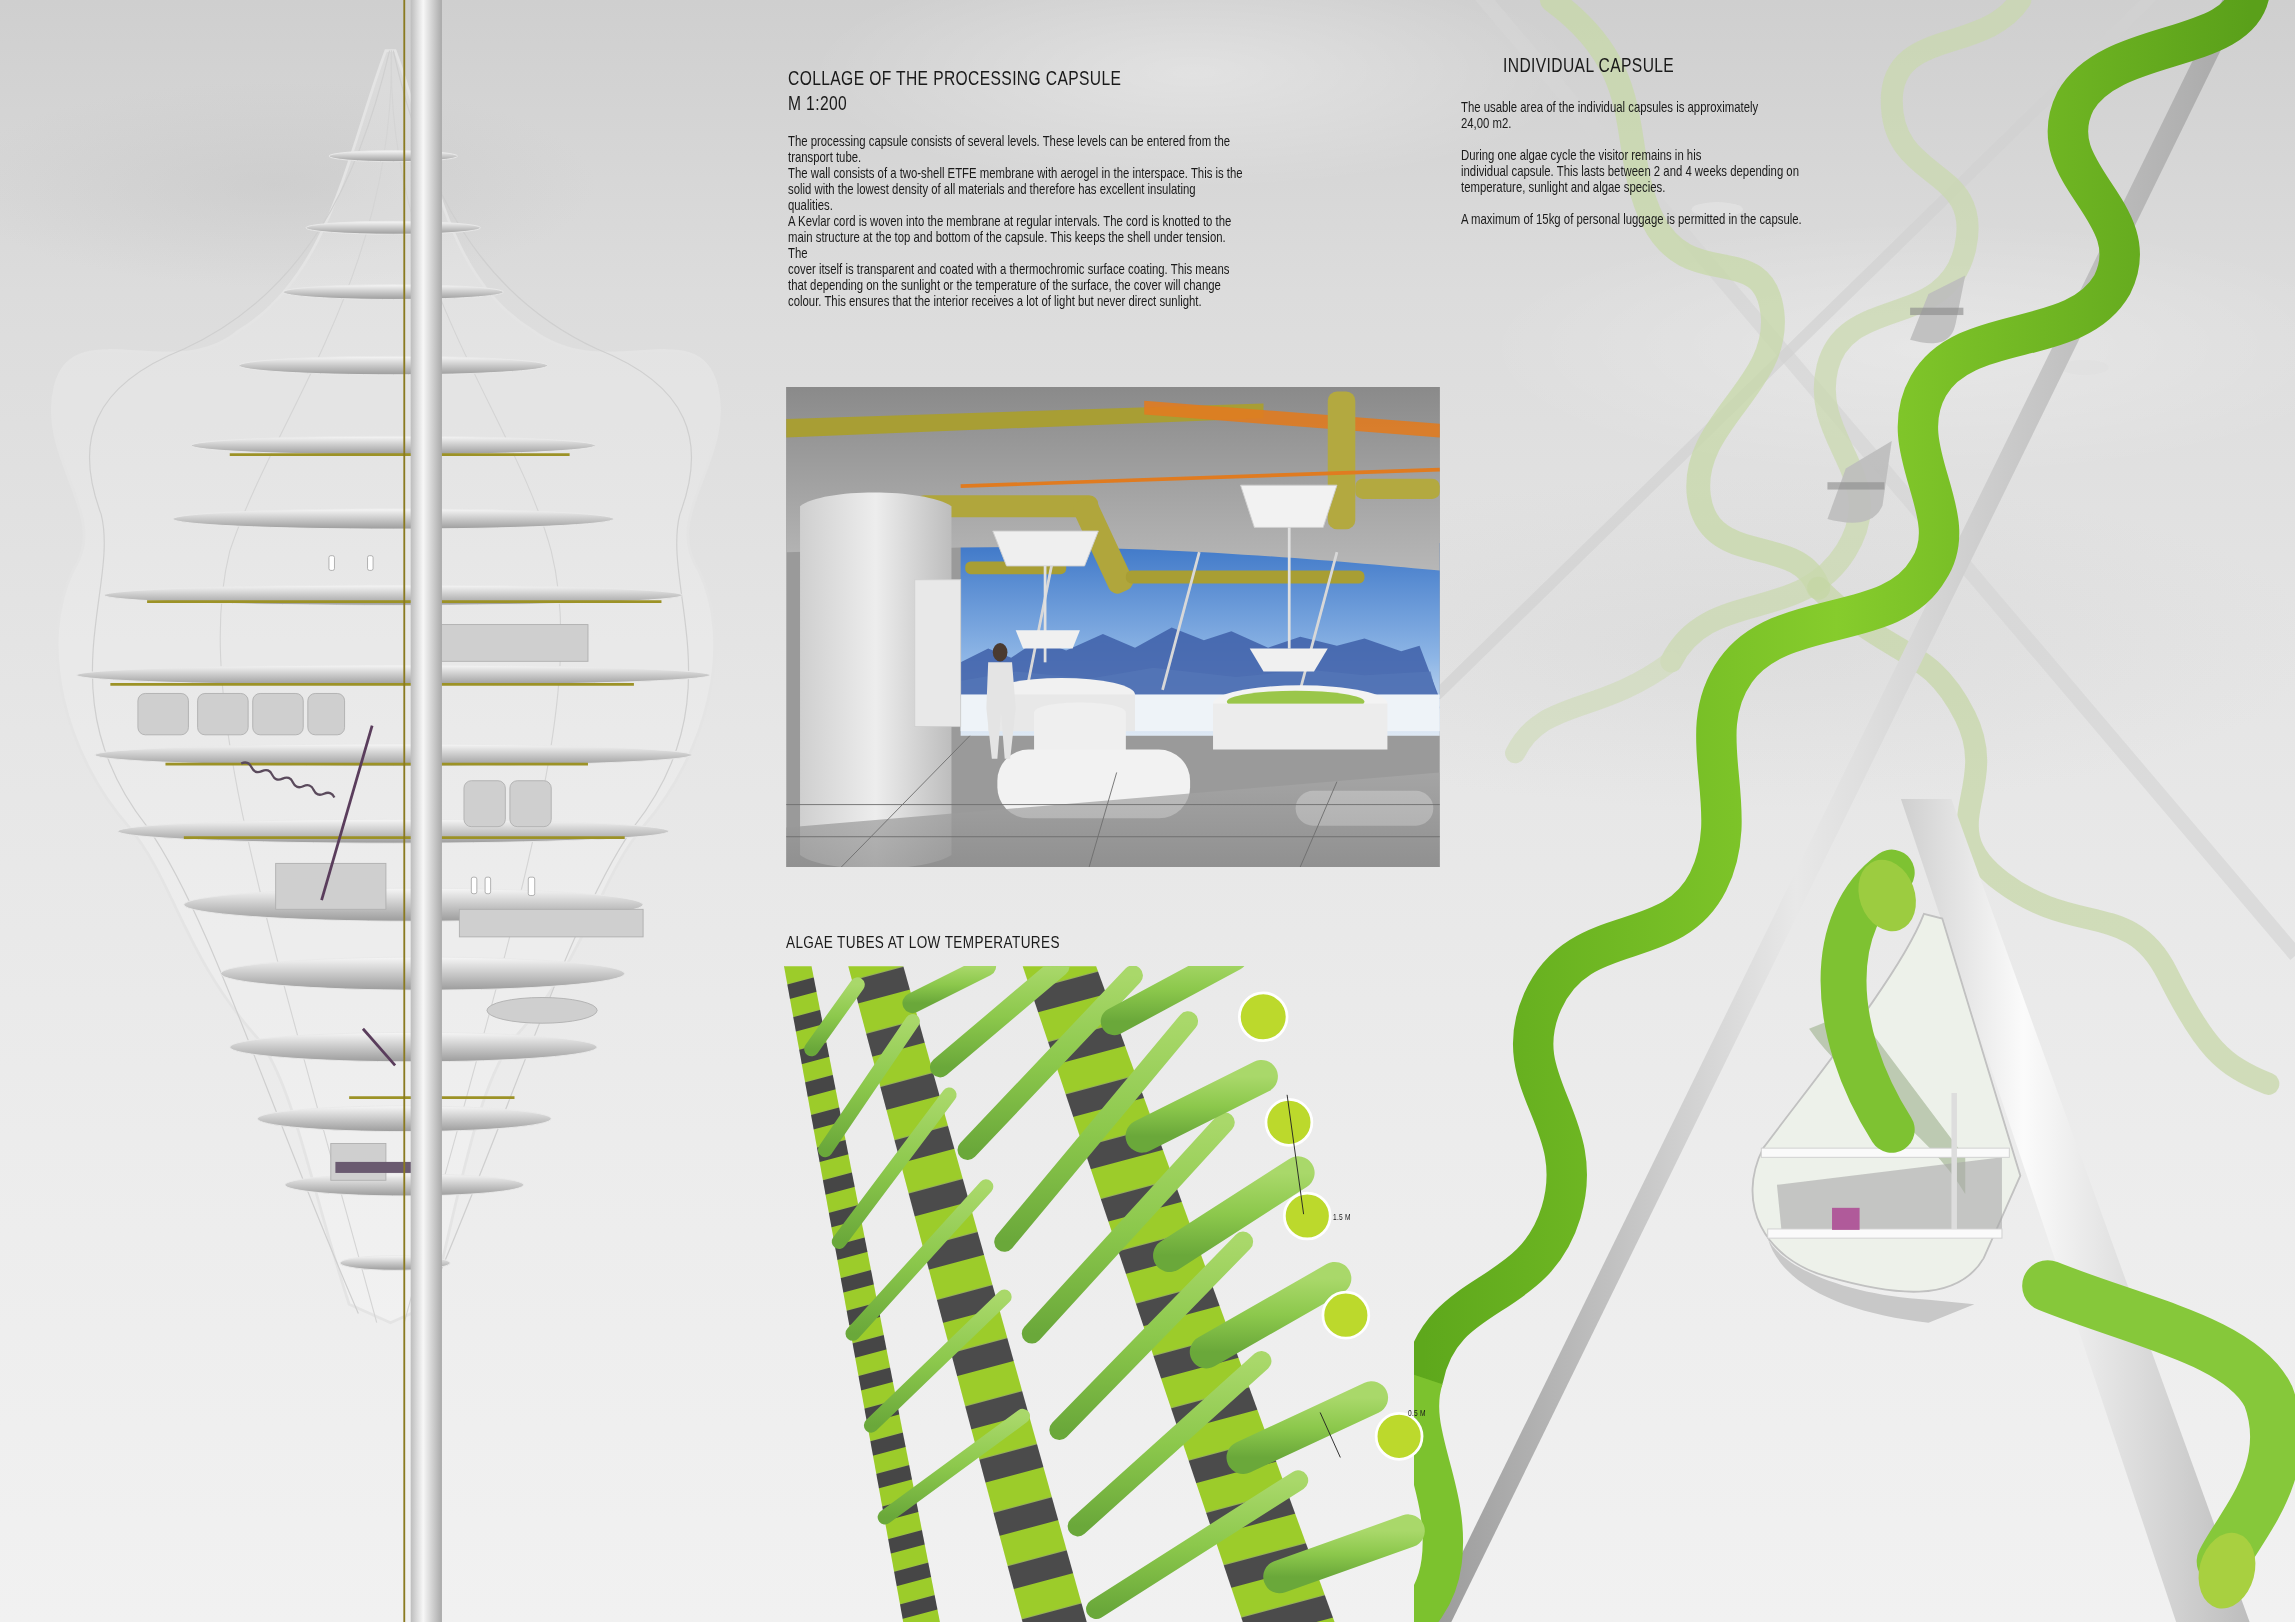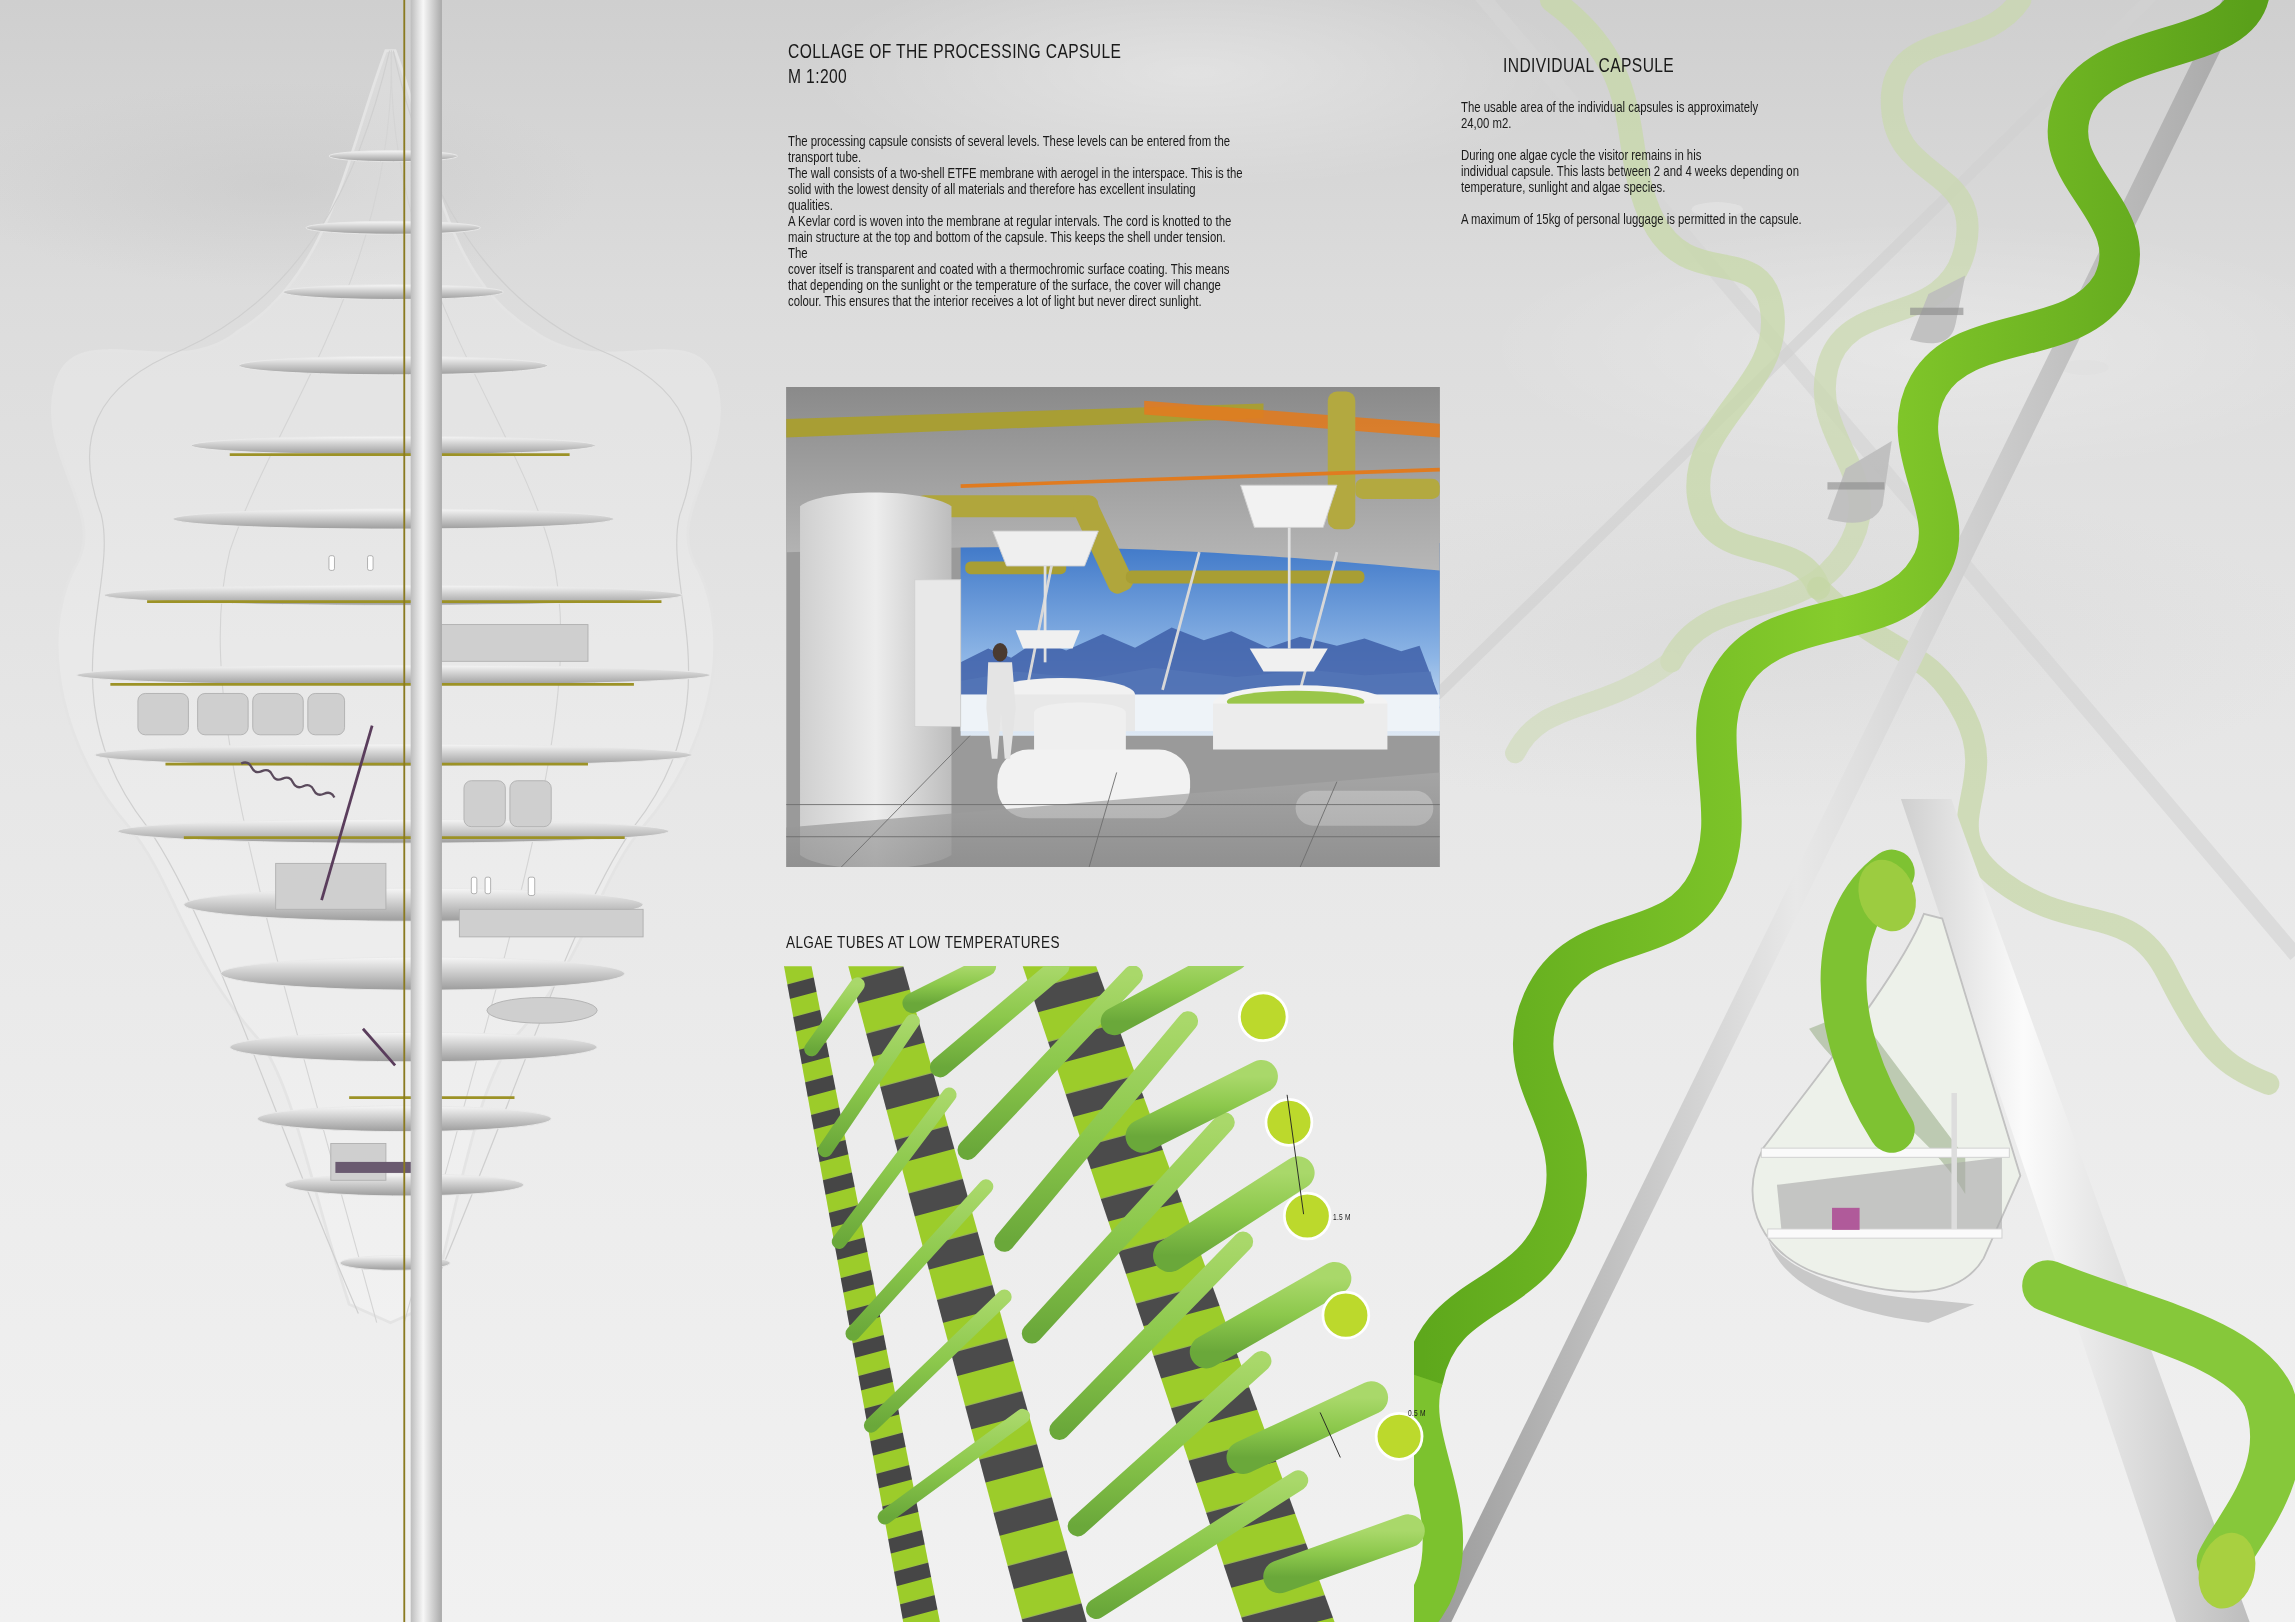--- a/index.html
+++ b/index.html
@@ -158,21 +158,21 @@
 
   <g fill="#ffffff" stroke="#9a9a9a" stroke-width=".8">
     <rect x="358" y="605" width="6" height="16" rx="2"></rect>
       <rect x="400" y="605" width="6" height="16" rx="2"></rect>
     <rect x="513" y="955" width="6" height="18" rx="2"></rect>
       <rect x="528" y="955" width="6" height="18" rx="2"></rect>
       <rect x="575" y="955" width="7" height="20" rx="2"></rect>
   </g>
 </svg>
 
-<div class="layer" style="left:788px;top:39px;width:551px">
+<div class="layer" style="left:788px;top:66px;width:551px">
   <div class="title">COLLAGE OF THE PROCESSING CAPSULE</div>
   <div class="title">M 1:200</div>
 </div>
 <div class="layer body-text" style="left:788px;top:133px;width:569px">
   <p>The processing capsule consists of several levels. These levels can be entered from the</p>
   <p>transport tube.</p>
   <p>The wall consists of a two-shell ETFE membrane with aerogel in the interspace. This is the</p>
   <p>solid with the lowest density of all materials and therefore has excellent insulating qualities.</p>
   <p>A Kevlar cord is woven into the membrane at regular intervals. The cord is knotted to the</p>
   <p>main structure at the top and bottom of the capsule. This keeps the shell under tension. The</p>

